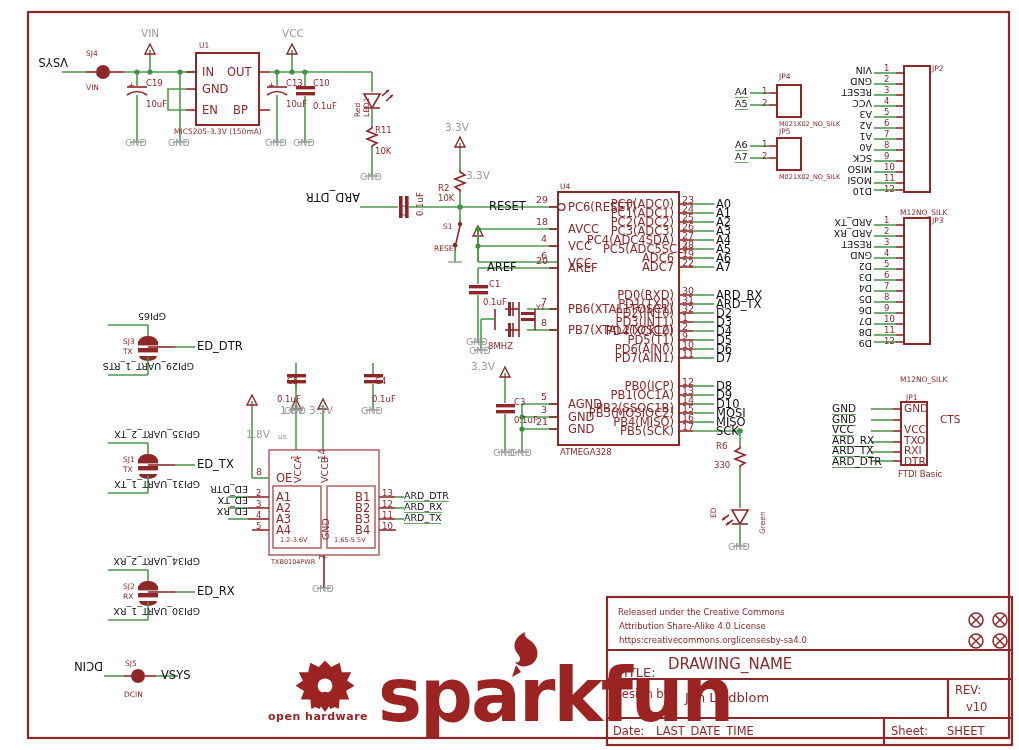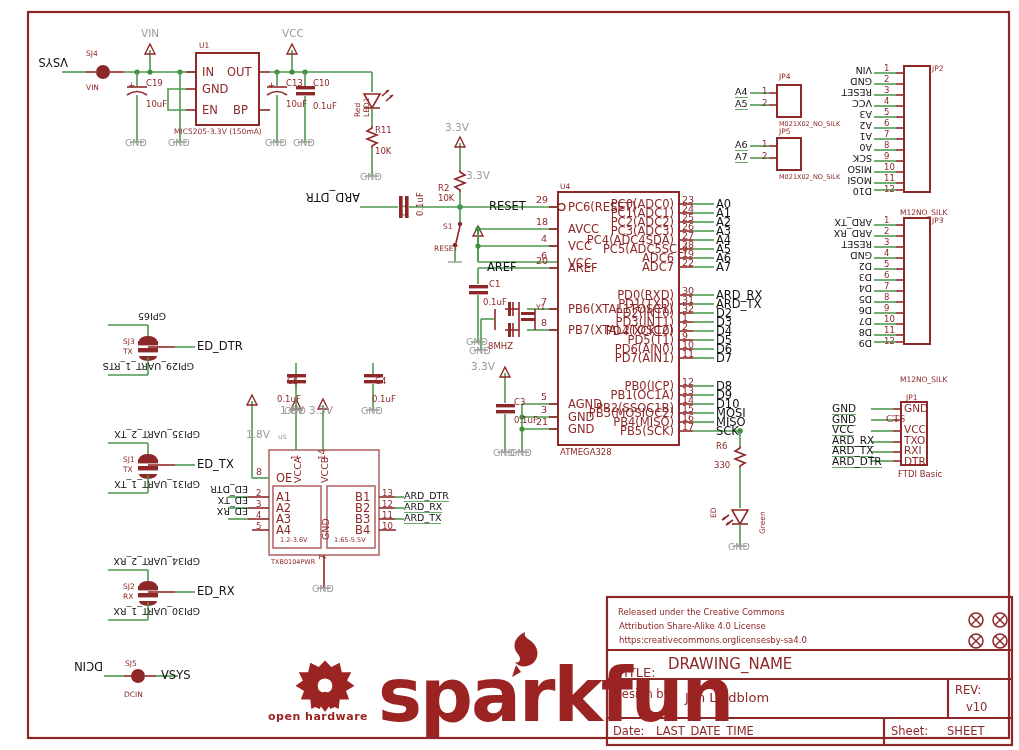--- a/index.html
+++ b/index.html
@@ -762,21 +762,21 @@
       <div class="t f9 blk rot180" style="left: 872px; top: 327px;">D7</div>
       <div class="t f8 red" style="left: 884px; top: 325px;">11</div>
       <div class="t f9 blk rot180" style="left: 872px; top: 338px;">D8</div>
       <div class="t f8 red" style="left: 884px; top: 336px;">12</div>
       <div class="t f9 blk rot180" style="left: 872px; top: 349px;">D9</div>
       <div class="t f7 red" style="left: 906px; top: 393px;">JP1</div>
       <div class="t f8 red" style="left: 898px; top: 469px;">FTDI Basic</div>
       <div class="t f10 blk ul" style="left: 832px; top: 402px;">GND</div>
       <div class="t f10 red" style="left: 904px; top: 402px;">GND</div>
       <div class="t f10 blk ul" style="left: 832px; top: 412.6px;">GND</div>
-      <div class="t f10 red" style="left: 886px; top: 412.6px; font-family: Liberation Serif, serif;">CTS</div>
+      <div class="t f10 red" style="left: 940px; top: 412.6px;">CTS</div>
       <div class="t f10 blk ul" style="left: 832px; top: 423.2px;">VCC</div>
       <div class="t f10 red" style="left: 904px; top: 423.2px;">VCC</div>
       <div class="t f10 blk ul" style="left: 832px; top: 433.8px;">ARD_RX</div>
       <div class="t f10 red" style="left: 904px; top: 433.8px;">TXO</div>
       <div class="t f10 blk ul" style="left: 832px; top: 444.4px;">ARD_TX</div>
       <div class="t f10 red" style="left: 904px; top: 444.4px;">RXI</div>
       <div class="t f10 blk ul" style="left: 832px; top: 455px;">ARD_DTR</div>
       <div class="t f10 red" style="left: 904px; top: 455px;">DTR</div>
     </div>
 

